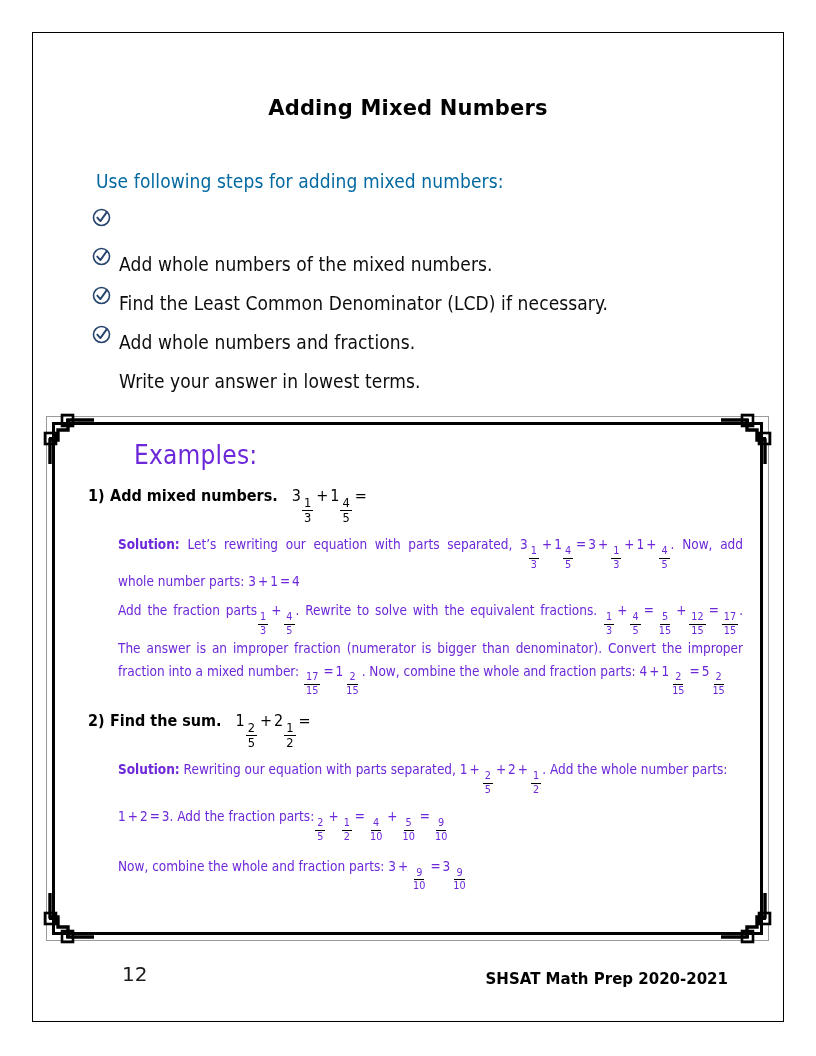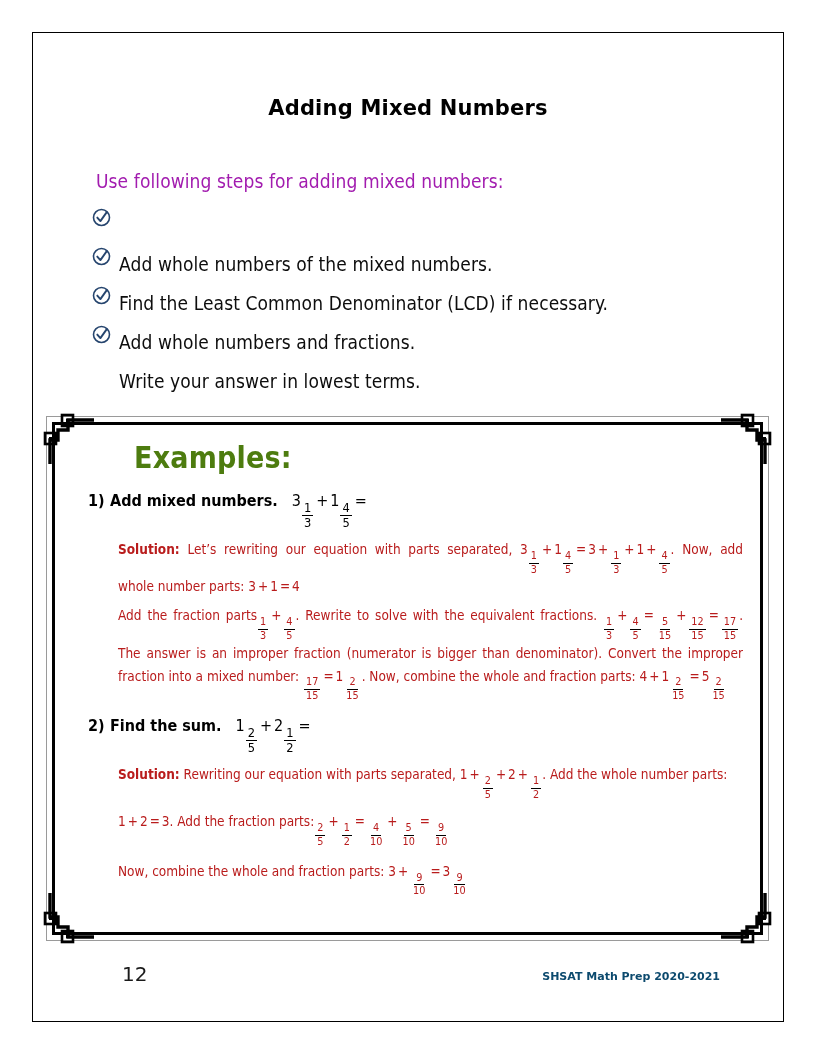--- a/index.html
+++ b/index.html
@@ -41,21 +41,21 @@
     color: #000;
   }
 
   
   .intro {
     position: absolute;
     left: 96px;
     top: 170px;
     font-family: "DejaVu Sans Condensed", "DejaVu Sans", sans-serif;
     font-size: 19px;
-    color: #a21caf;
+    color: #0369a1;
     letter-spacing: 0.1px;
   }
   .checklist {
     position: absolute;
     left: 92px;
     top: 206px;
     width: 640px;
   }
   .check-item {
     display: flex;
@@ -120,23 +120,23 @@
   
   .ex-content {
     position: absolute;
     left: 42px;
     top: 24px;
     right: 26px;
     bottom: 14px;
   }
   .ex-heading {
     font-family: "DejaVu Sans Condensed", "DejaVu Sans", sans-serif;
-    font-size: 30px;
-    font-weight: bold;
-    color: #4d7c0f;
+    font-size: 26px;
+    font-weight: normal;
+    color: #6d28d9;
     margin: 0 0 16px 46px;
     letter-spacing: 0.2px;
   }
   .q-row {
     display: flex;
     align-items: baseline;
     font-family: "DejaVu Sans Condensed", "DejaVu Sans", sans-serif;
     font-size: 16px;
     font-weight: bold;
     color: #000;
@@ -144,21 +144,21 @@
   }
   .q-num { width: 22px; flex: 0 0 auto; }
   .q-text { margin-right: 14px; }
   .q-math { font-weight: normal; font-size: 16px; }
 
   .sol {
     margin: 0 0 6px 30px;
     font-family: "DejaVu Sans Condensed", "DejaVu Sans", sans-serif;
     font-size: 13.5px;
     line-height: 23px;
-    color: #b91c1c;
+    color: #6d28d9;
     text-align: justify;
     text-justify: inter-word;
   }
   .sol b { font-weight: bold; }
   .sol-plain { text-align: left; }
 
   
   .frac {
     display: inline-flex;
     flex-direction: column;
@@ -186,26 +186,26 @@
   .footer-page {
     position: absolute;
     left: 122px;
     top: 962px;
     font-family: "DejaVu Sans", sans-serif;
     font-size: 20px;
     color: #1a1a1a;
   }
   .footer-label {
     position: absolute;
-    right: 96px;
+    right: 88px;
     top: 970px;
     font-family: "DejaVu Sans", sans-serif;
-    font-size: 11px;
+    font-size: 15px;
     font-weight: bold;
-    color: #0c4a6e;
+    color: #000000;
   }
 </style>
 </head>
 <body>
 
 <div class="page-frame"></div>
 
 <div class="doc-title">Adding Mixed Numbers</div>
 
 <div class="intro">Use following steps for adding mixed numbers:</div>

